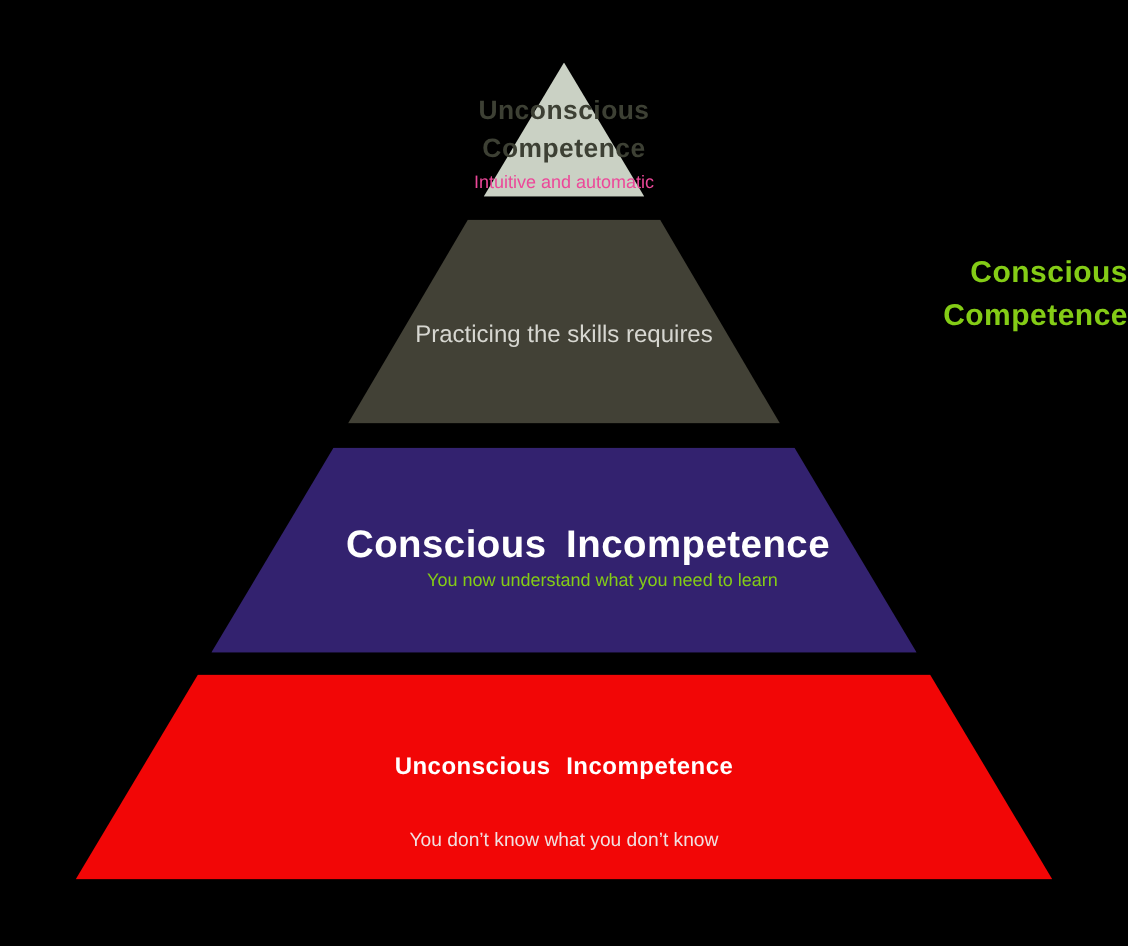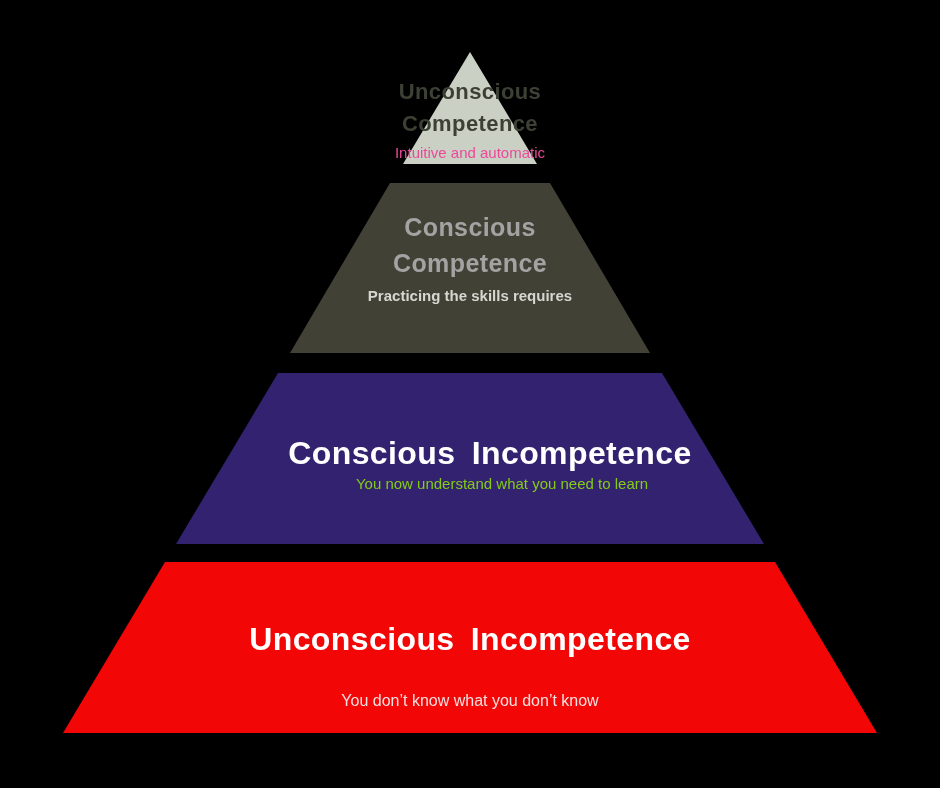--- a/index.html
+++ b/index.html
@@ -21,26 +21,26 @@
     clip-path:polygon(12.53% 0,87.47% 0,100% 100%,0 100%);}
 
   .txt{position:absolute;left:0;width:940px;text-align:center;}
   .txt .line{display:block;}
   .title{font-weight:bold;letter-spacing:0.4px;word-spacing:7px;}
 
   #title-l1{top:76px;font-size:22px;line-height:32px;}
   #sub-l1{top:144px;font-size:15px;line-height:17px;}
 
   #title-l2{top:209px;font-size:25px;line-height:36px;}
-  #sub-l2{top:285px;font-size:15px;line-height:21px;font-weight:bold;}
+  #sub-l2{top:269px;font-size:20px;line-height:21px;}
 
   #title-l3{top:438px;font-size:32px;line-height:30px;padding-left:20px;}
   #sub-l3{top:475px;font-size:15px;line-height:17px;}
 
-  #title-l4{top:624px;font-size:32px;line-height:30px;}
+  #title-l4{top:624px;font-size:20px;line-height:30px;}
   #sub-l4{top:663px;font-size:16px;line-height:18px;}
 </style>
 </head>
 <body>
 
 <div id="canvas" style="background: rgb(0, 0, 0);">
 
   <div id="shape-l1" class="shape" style="background: rgb(202, 209, 196);"></div>
 
   <div id="shape-l2" class="shape" style="background: rgb(66, 65, 54);"></div>
@@ -50,21 +50,21 @@
   <div id="shape-l4" class="shape" style="background: rgb(242, 6, 6);"></div>
 
   <div id="title-l1" class="txt title" style="color: rgb(61, 64, 52);">
     <span class="line">Unconscious</span>
     <span class="line">Competence</span>
   </div>
   <div id="sub-l1" class="txt" style="color: #ec4899;">
     <span class="line">Intuitive and automatic</span>
   </div>
 
-  <div id="title-l2" class="txt title" style="color: #a3a3a3;">
+  <div id="title-l2" class="txt title" style="color: #84cc16; text-align: right;">
     <span class="line">Conscious</span>
     <span class="line">Competence</span>
   </div>
   <div id="sub-l2" class="txt" style="color: rgb(215, 215, 209);">
     <span class="line">Practicing the skills requires</span>
   </div>
 
   <div id="title-l3" class="txt title" style="color: rgb(255, 255, 255);">
     <span class="line">Conscious Incompetence</span>
   </div>

